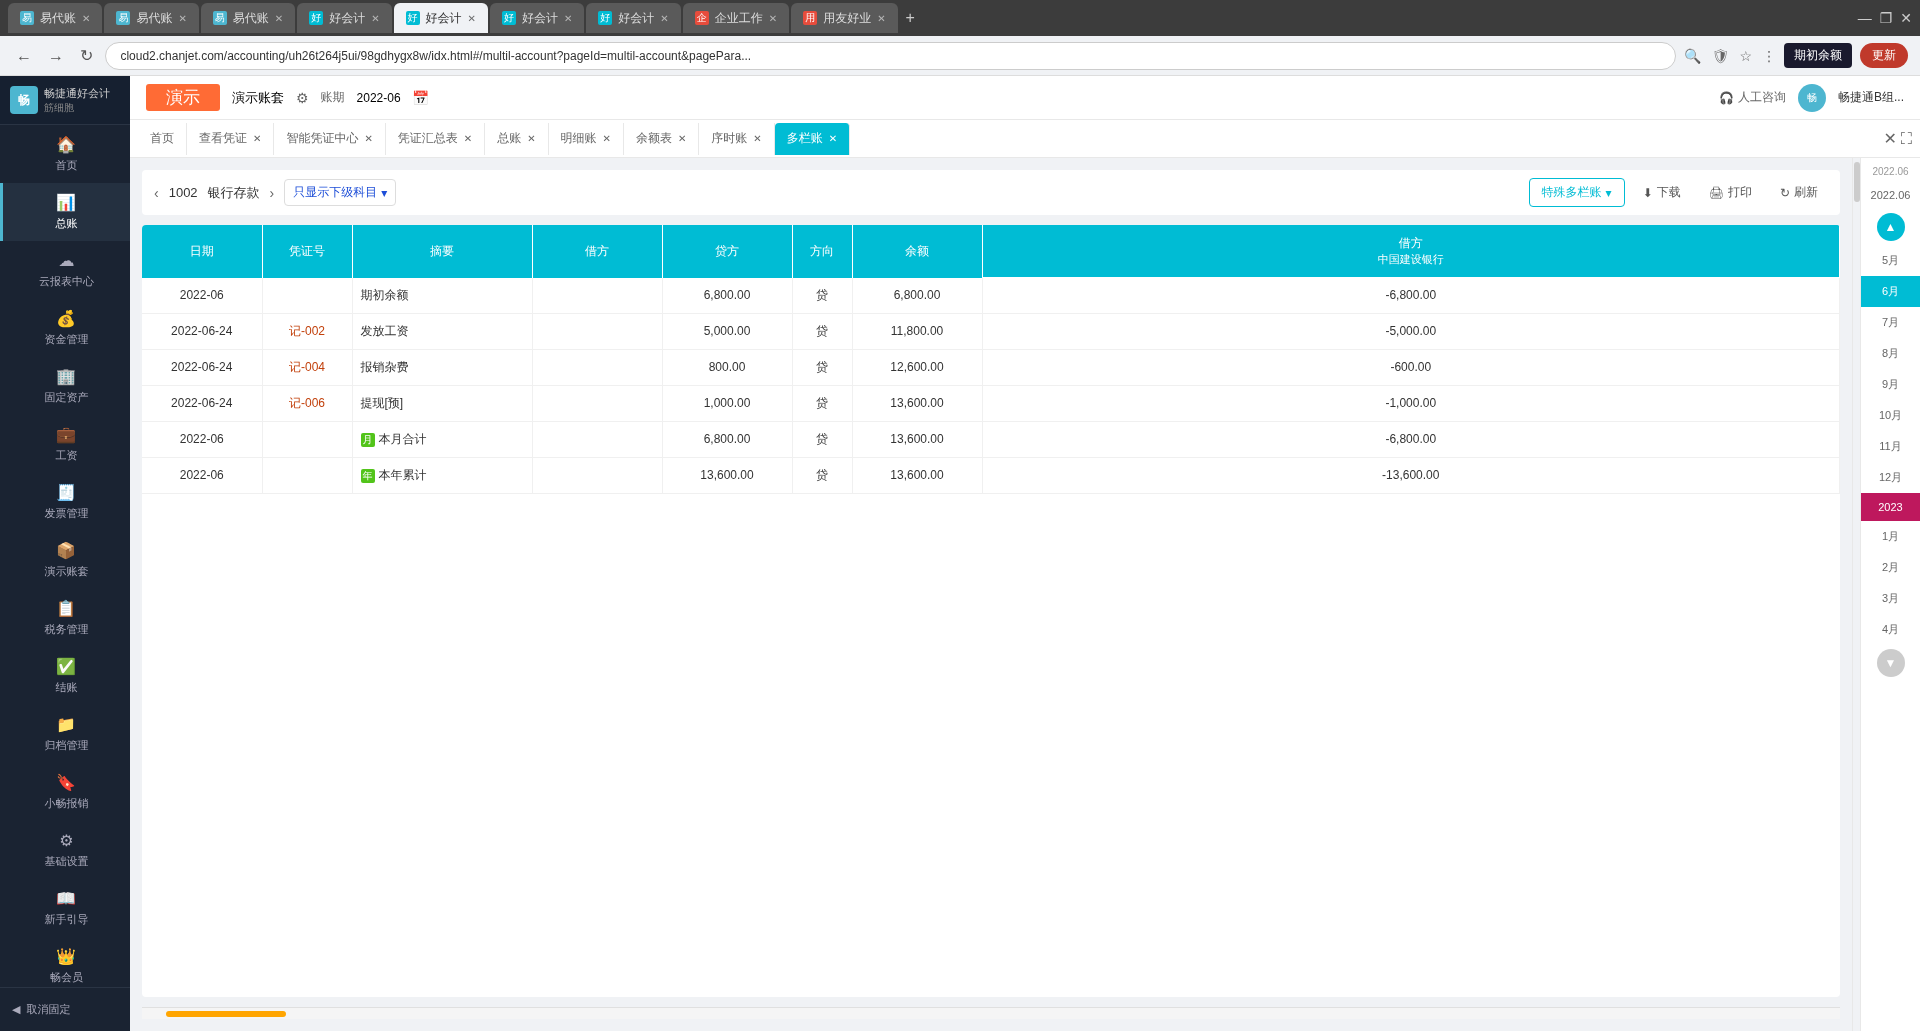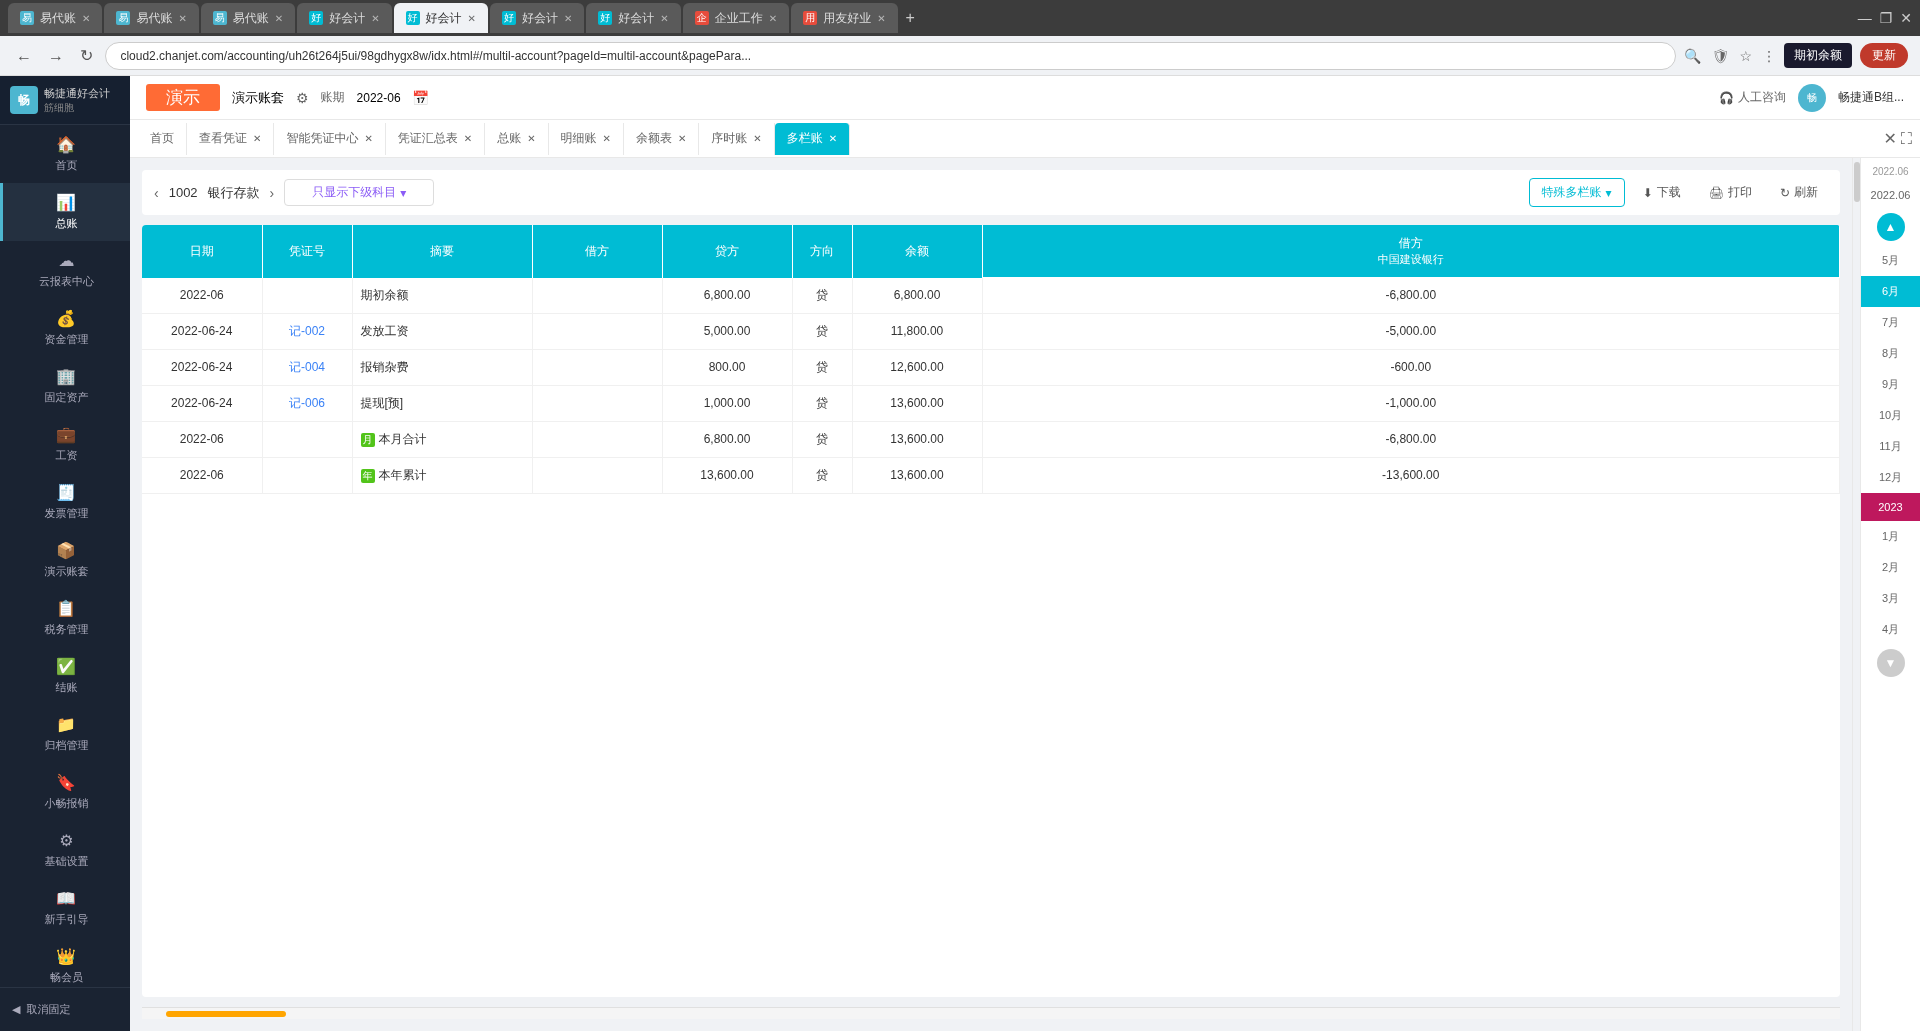--- a/index.html
+++ b/index.html
@@ -61,35 +61,35 @@
     
     .content-area { flex: 1; display: flex; overflow: hidden; }
 
     
     .ledger-main { flex: 1; padding: 12px; display: flex; flex-direction: column; gap: 10px; overflow: hidden; }
 
     
     .ledger-toolbar { display: flex; align-items: center; gap: 10px; background: white; padding: 8px 12px; border-radius: 4px; }
     .nav-arrow { background: none; border: none; font-size: 14px; cursor: pointer; color: #666; }
     .account-label { font-size: 13px; color: #333; font-weight: 500; }
-    .sub-toggle { display: flex; align-items: center; gap: 4px; font-size: 12px; color: #8b5cf6; border: 1px solid #ddd; padding: 4px 27px; border-radius: 4px; cursor: pointer; }
+    .sub-toggle { display: flex; align-items: center; gap: 4px; font-size: 12px; color: #1d4ed8; border: 1px solid #ddd; padding: 4px 8px; border-radius: 4px; cursor: pointer; }
     .toolbar-right { margin-left: auto; display: flex; gap: 8px; align-items: center; }
     .special-multi-btn { border: 1px solid #00bcd4; color: #00bcd4; background: white; padding: 5px 12px; border-radius: 4px; font-size: 12px; cursor: pointer; display: flex; align-items: center; gap: 4px; }
     .toolbar-btn { background: none; border: none; font-size: 12px; color: #555; cursor: pointer; display: flex; align-items: center; gap: 4px; padding: 5px 10px; }
 
     
     .ledger-table-container { flex: 1; background: white; border-radius: 4px; overflow: auto; }
     .ledger-table { width: 100%; border-collapse: collapse; font-size: 12px; }
     .ledger-table thead tr { background: #00bcd4; color: white; }
     .ledger-table thead th { padding: 10px 8px; text-align: center; font-weight: normal; border-right: 1px solid rgba(255,255,255,0.2); position: sticky; top: 0; z-index: 10; }
     .ledger-table tbody tr { border-bottom: 1px solid #f0f0f0; }
     .ledger-table tbody td { padding: 9px 8px; color: #333; border-right: 1px solid #f0f0f0; }
     .td-center { text-align: center; }
     .td-right { text-align: center; }
-    .link-text { color: #3b82f6; cursor: pointer; text-decoration: none; }
+    .link-text { color: #c2410c; cursor: pointer; text-decoration: none; }
     .summary-icon { display: inline-block; width: 14px; height: 14px; background: #52c41a; color: white; font-size: 10px; border-radius: 2px; text-align: center; line-height: 14px; margin-right: 4px; }
 
     
     .date-navigator { width: 60px; background: white; border-left: 1px solid #e8e8e8; display: flex; flex-direction: column; align-items: center; padding: 4px 0; overflow-y: auto; }
     .date-nav-item { width: 100%; text-align: center; padding: 8px 4px; font-size: 11px; color: #666; cursor: pointer; }
     .date-nav-item.active { background: #00bcd4; color: white; border-radius: 0; }
     .date-nav-item.year-2023 { background: #be185d; color: white; font-size: 11px; }
     .date-nav-up { background: #00bcd4; color: white; width: 28px; height: 28px; border-radius: 50%; display: flex; align-items: center; justify-content: center; cursor: pointer; margin: 4px auto; font-size: 12px; }
     .date-nav-down { background: #ccc; color: white; width: 28px; height: 28px; border-radius: 50%; display: flex; align-items: center; justify-content: center; cursor: pointer; margin: 4px auto; font-size: 12px; }
 

